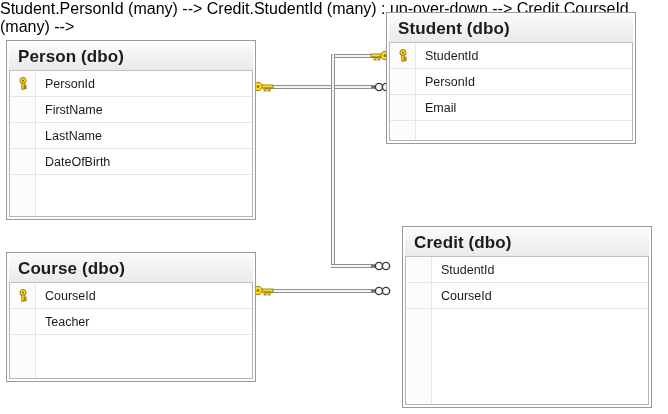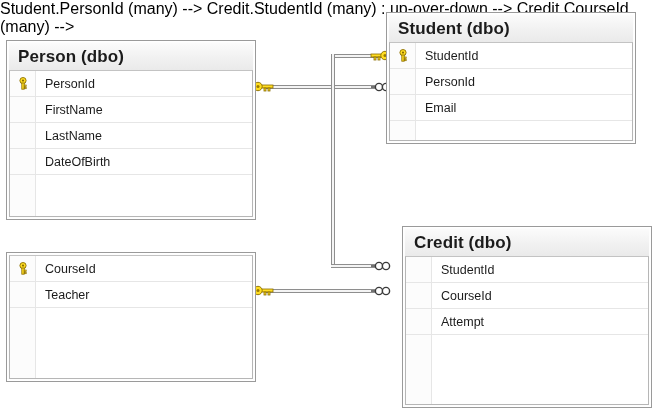--- a/index.html
+++ b/index.html
@@ -265,20 +265,21 @@
         <div class="key-cell"></div>
         <div class="field-name"></div>
       </div>
     </div>
   </div>
 </div>
 
 
 <div class="entity" style="left:6px; top:252px; width:250px; height:130px;">
   <div class="entity-inner">
+    <div class="entity-header">Course (dbo)</div>
     <div class="entity-grid">
       <div class="field-row">
         <div class="key-cell">
           <svg class="pk-key" viewBox="0 0 12 13" xmlns="http://www.w3.org/2000/svg">
             <circle cx="6" cy="3.6" r="3.1" fill="#ffdd22" stroke="#8a6d00" stroke-width="0.9"></circle>
             <circle cx="6" cy="3.6" r="1.1" fill="#8a6d00"></circle>
             <rect x="4.8" y="6" width="2.4" height="6.2" fill="#ffdd22" stroke="#8a6d00" stroke-width="0.8"></rect>
             <rect x="7.2" y="8" width="2" height="1.4" fill="#ffdd22" stroke="#8a6d00" stroke-width="0.7"></rect>
             <rect x="7.2" y="10.3" width="2" height="1.4" fill="#ffdd22" stroke="#8a6d00" stroke-width="0.7"></rect>
           </svg>
@@ -303,24 +304,20 @@
     <div class="entity-header">Credit (dbo)</div>
     <div class="entity-grid">
       <div class="field-row">
         <div class="key-cell"></div>
         <div class="field-name">StudentId</div>
       </div>
       <div class="field-row">
         <div class="key-cell"></div>
         <div class="field-name">CourseId</div>
       </div>
-      <div class="field-row">
-        <div class="key-cell"></div>
-        <div class="field-name">Attempt</div>
-      </div>
       <div class="field-row blank">
         <div class="key-cell"></div>
         <div class="field-name"></div>
       </div>
     </div>
   </div>
 </div>
 
 
 

